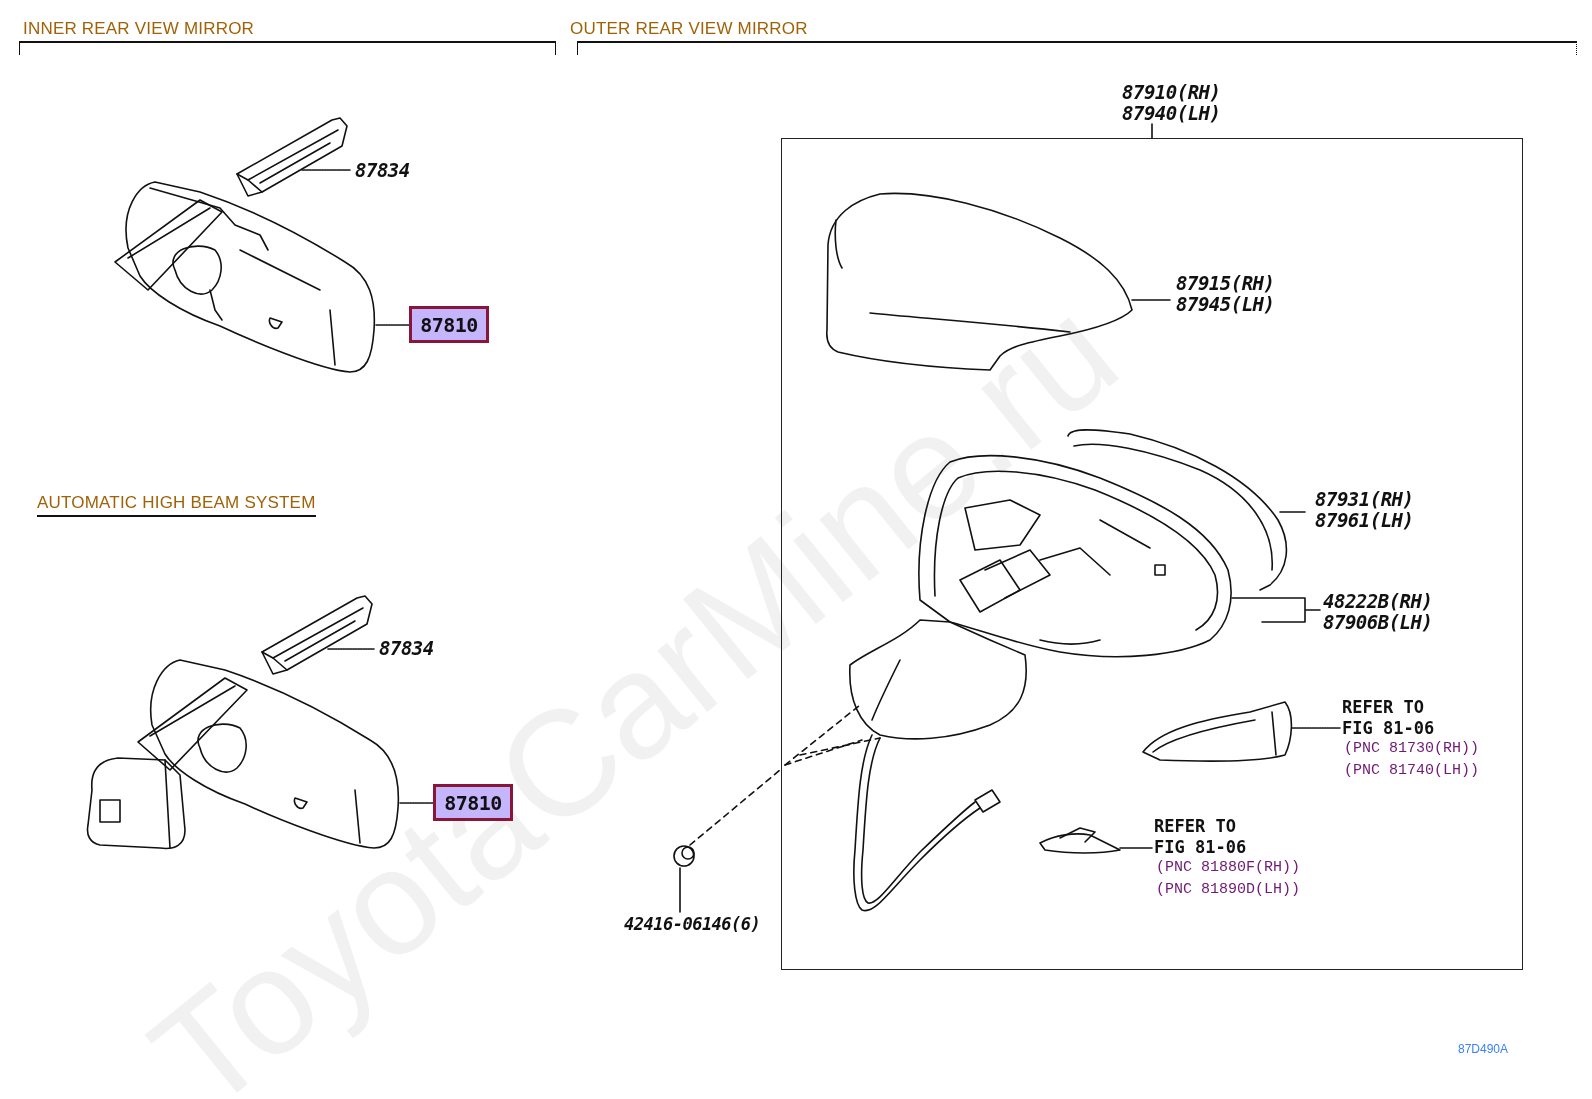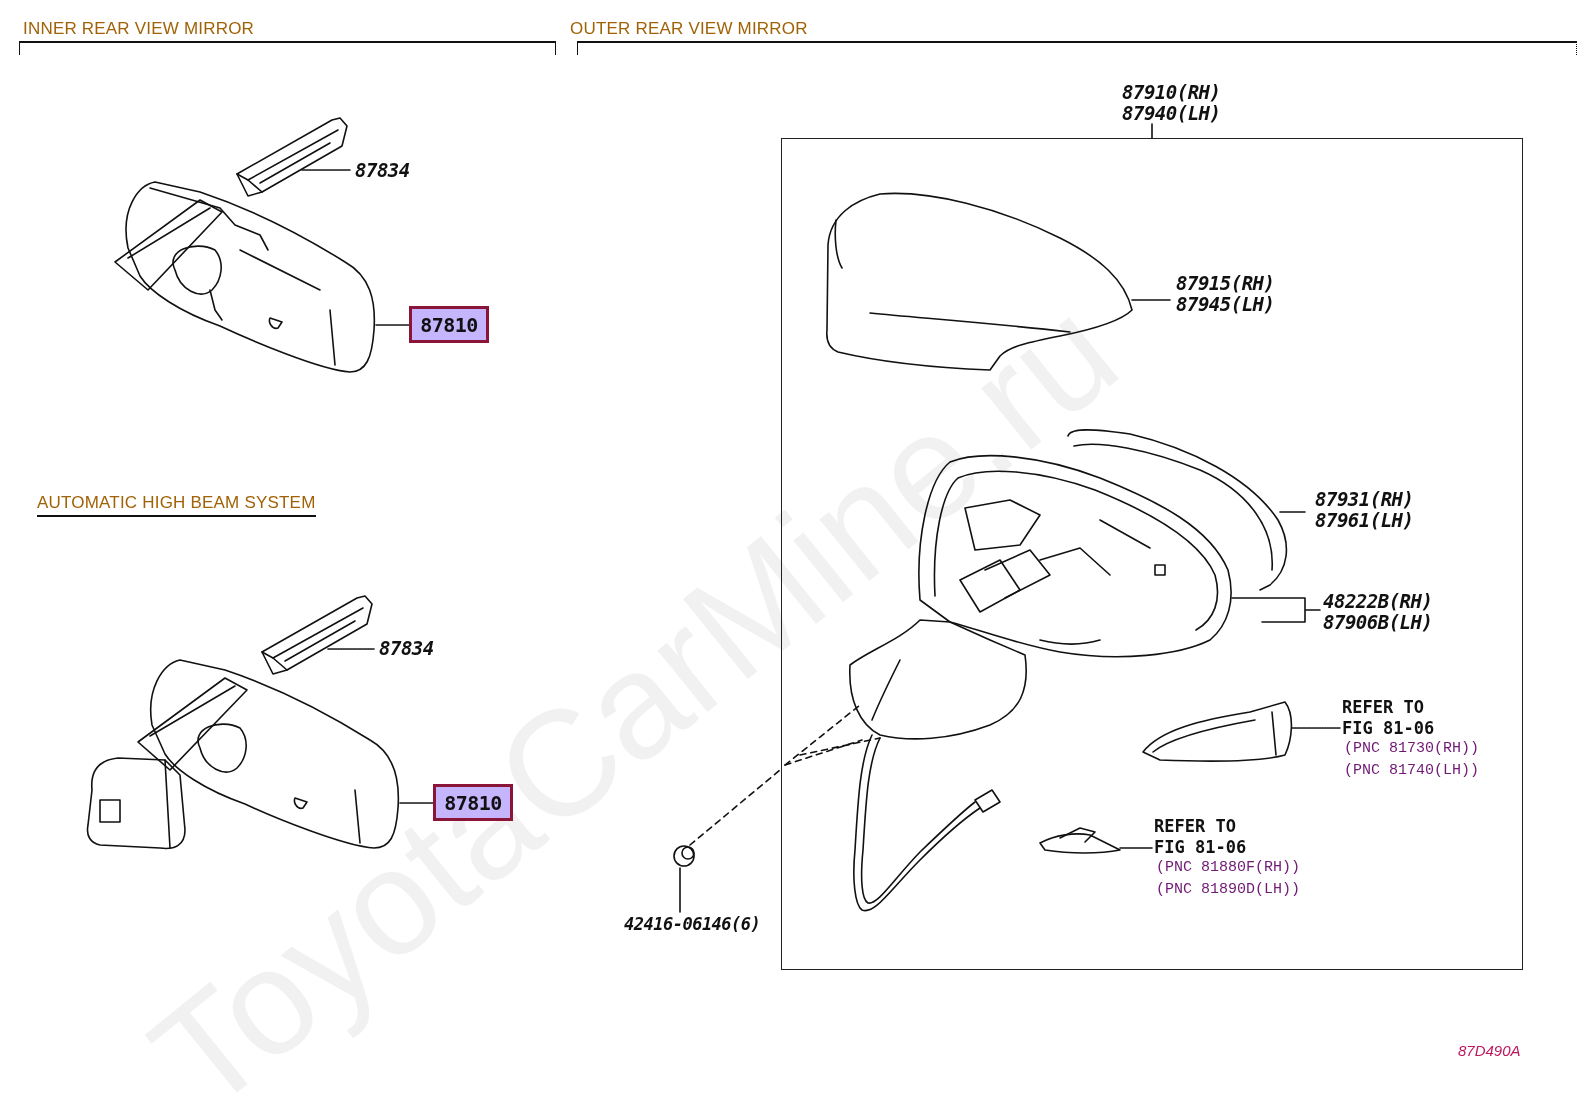--- a/index.html
+++ b/index.html
@@ -13,21 +13,21 @@
   .lbl { position: absolute; font-family: "DejaVu Sans Mono", monospace; font-weight: bold;
          font-size: 19px; line-height: 21px; color: #111; white-space: nowrap; letter-spacing: -0.5px; font-style: italic; }
   .lbl-sm { position: absolute; font-family: "Liberation Mono", monospace;
          font-size: 15px; line-height: 22px; color: #701a75; white-space: nowrap; }
   .lbl-ref { position: absolute; font-family: "DejaVu Sans Mono", monospace; font-weight: bold;
          font-size: 17px; line-height: 21px; color: #111; white-space: nowrap; }
   .hl { position: absolute; border: 3px solid #8b1538; box-sizing: border-box; background: #c4b5fd;
         display: flex; align-items: center; justify-content: center; }
   .hl span { font-family: "DejaVu Sans Mono", monospace; font-weight: bold; font-size: 20px; color: #111; letter-spacing: -0.5px; }
   .frame { position: absolute; border: 1.5px solid #222; box-sizing: border-box; }
-  .code { position: absolute; font-family: "Liberation Sans", sans-serif; font-size: 15px; color: #be185d; font-style: italic; }
+  .code { position: absolute; font-family: "Liberation Sans", sans-serif; font-size: 12px; color: #3b82f6; }
   svg.art { position: absolute; left: 0; top: 0; }
   .wm { position: absolute; font-family: "Liberation Sans", sans-serif; font-size: 150px;
         color: rgba(0,0,0,0.055); white-space: nowrap; transform-origin: left top;
         pointer-events: none; }
 </style>
 </head>
 <body>
 
 <div class="wm" style="left:120px; top:1010px; transform: rotate(-39deg);">ToyotaCarMine.ru</div>
 

